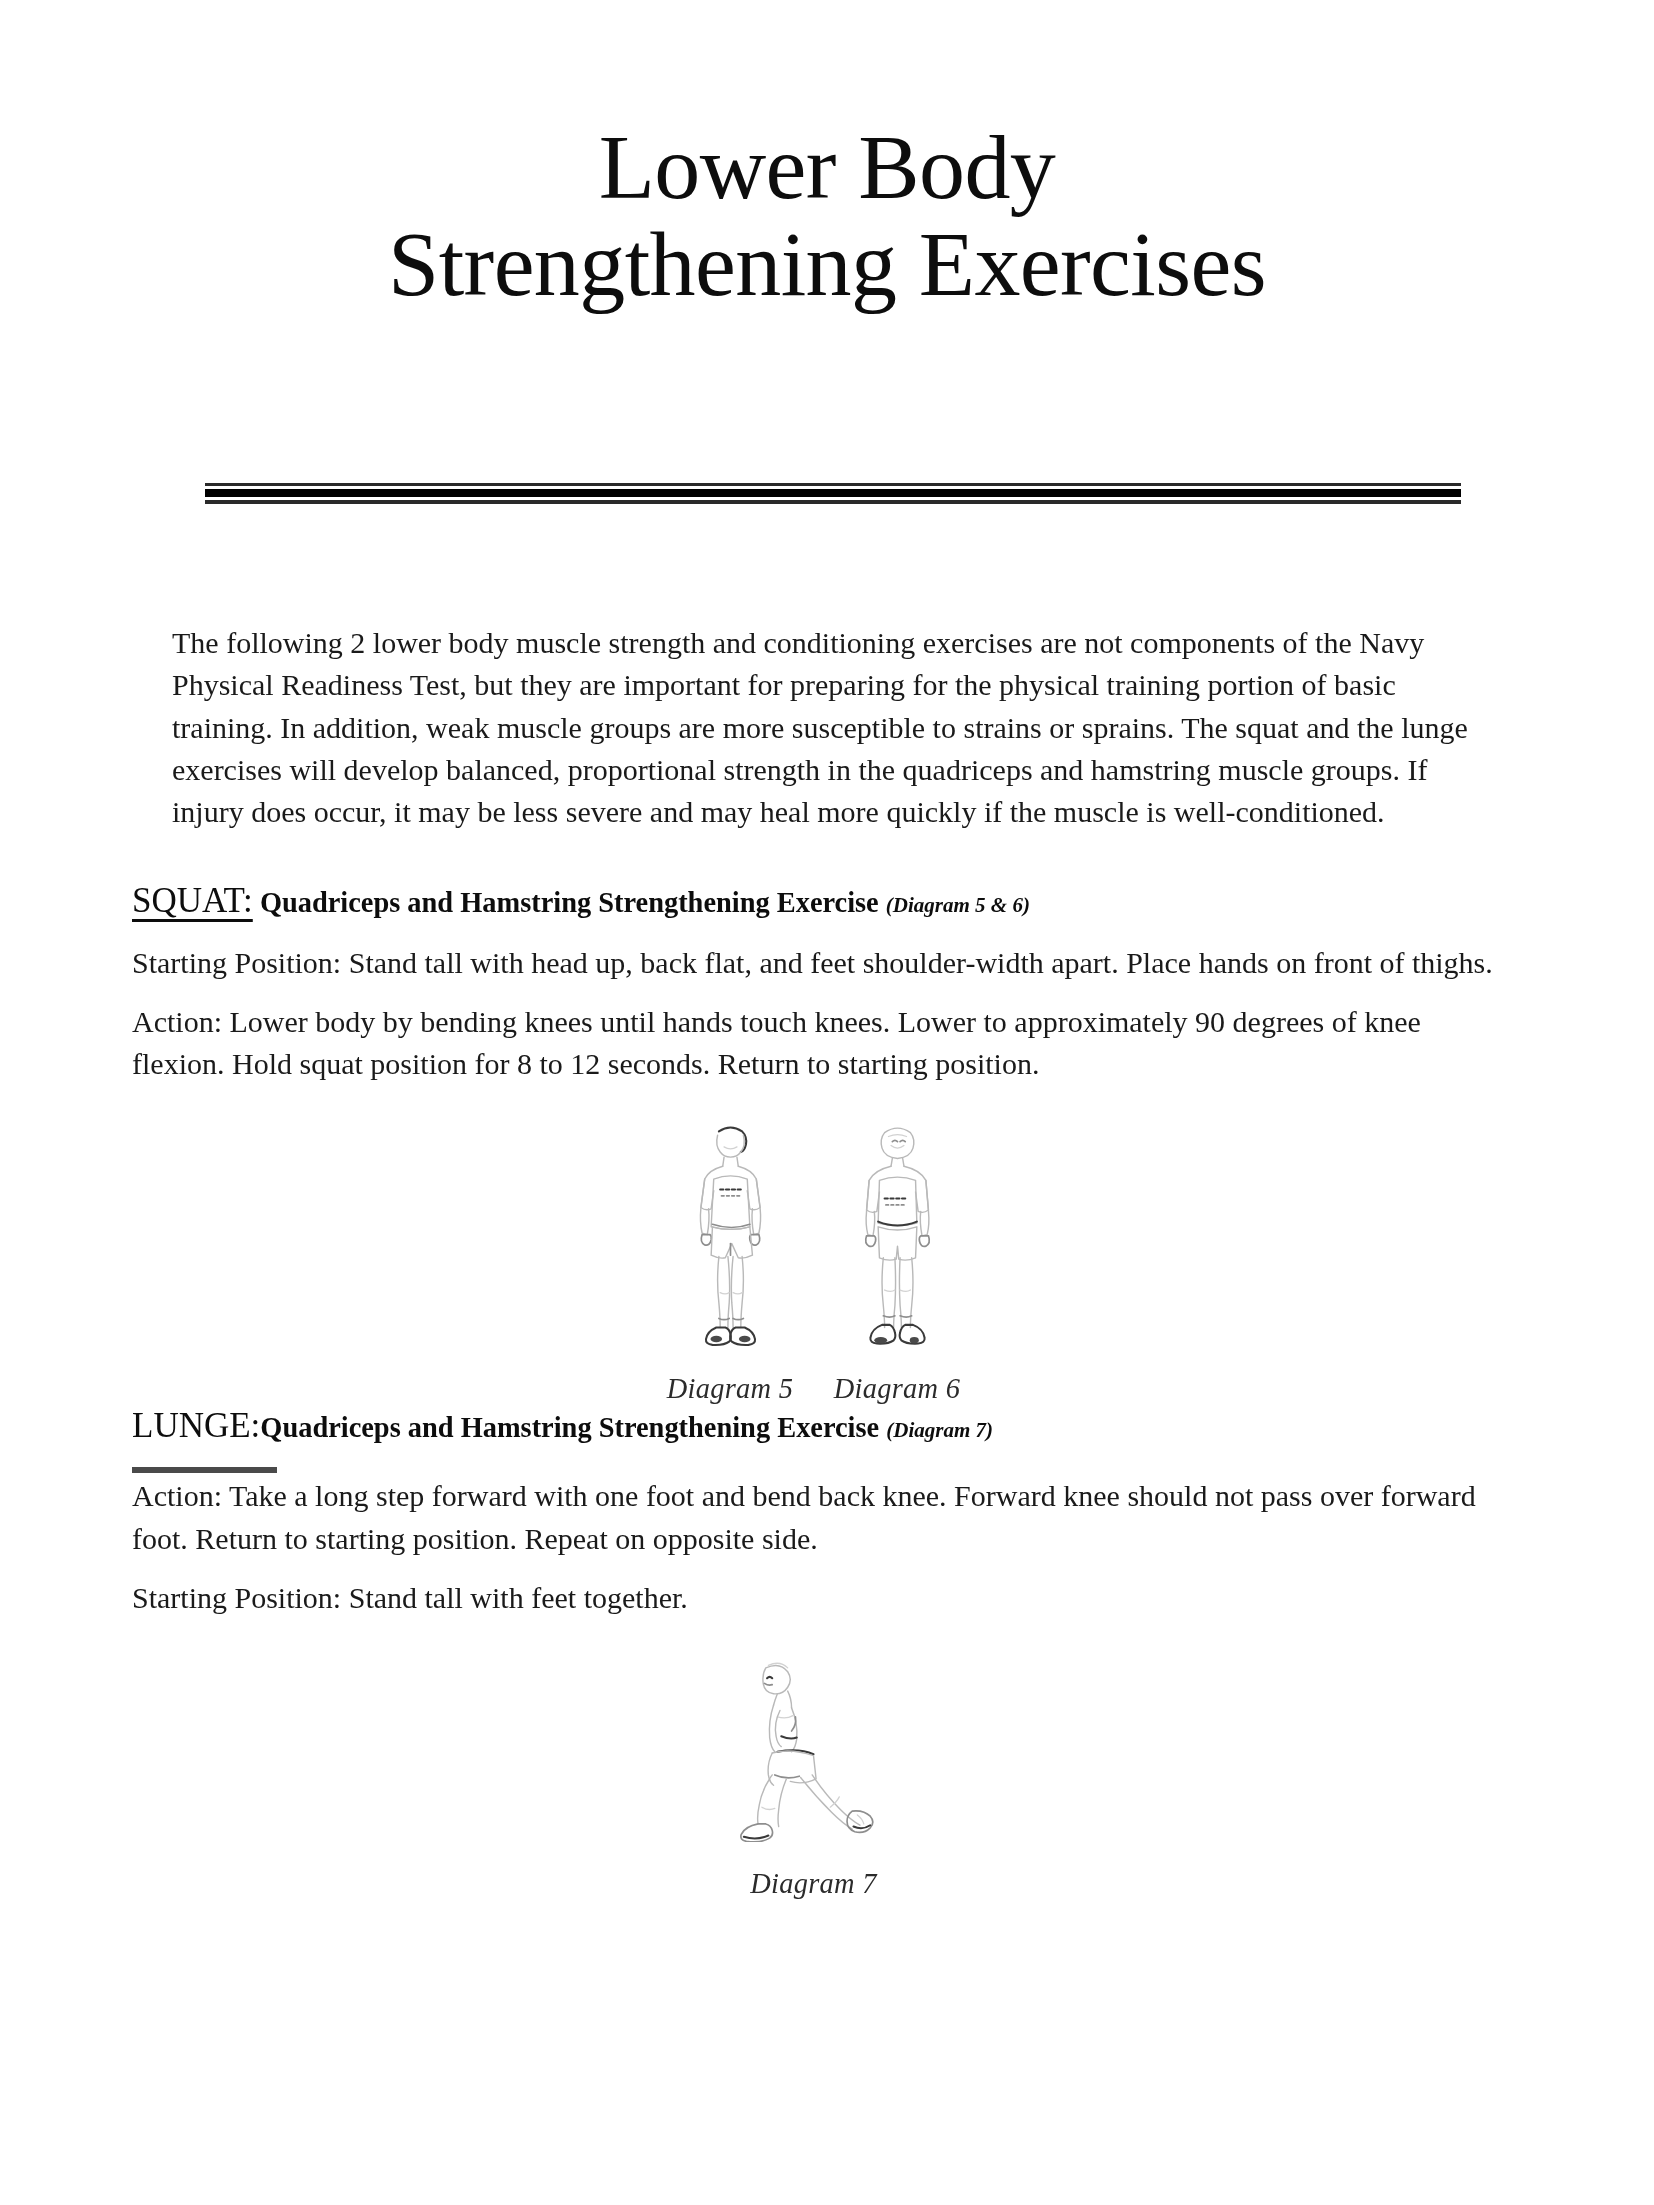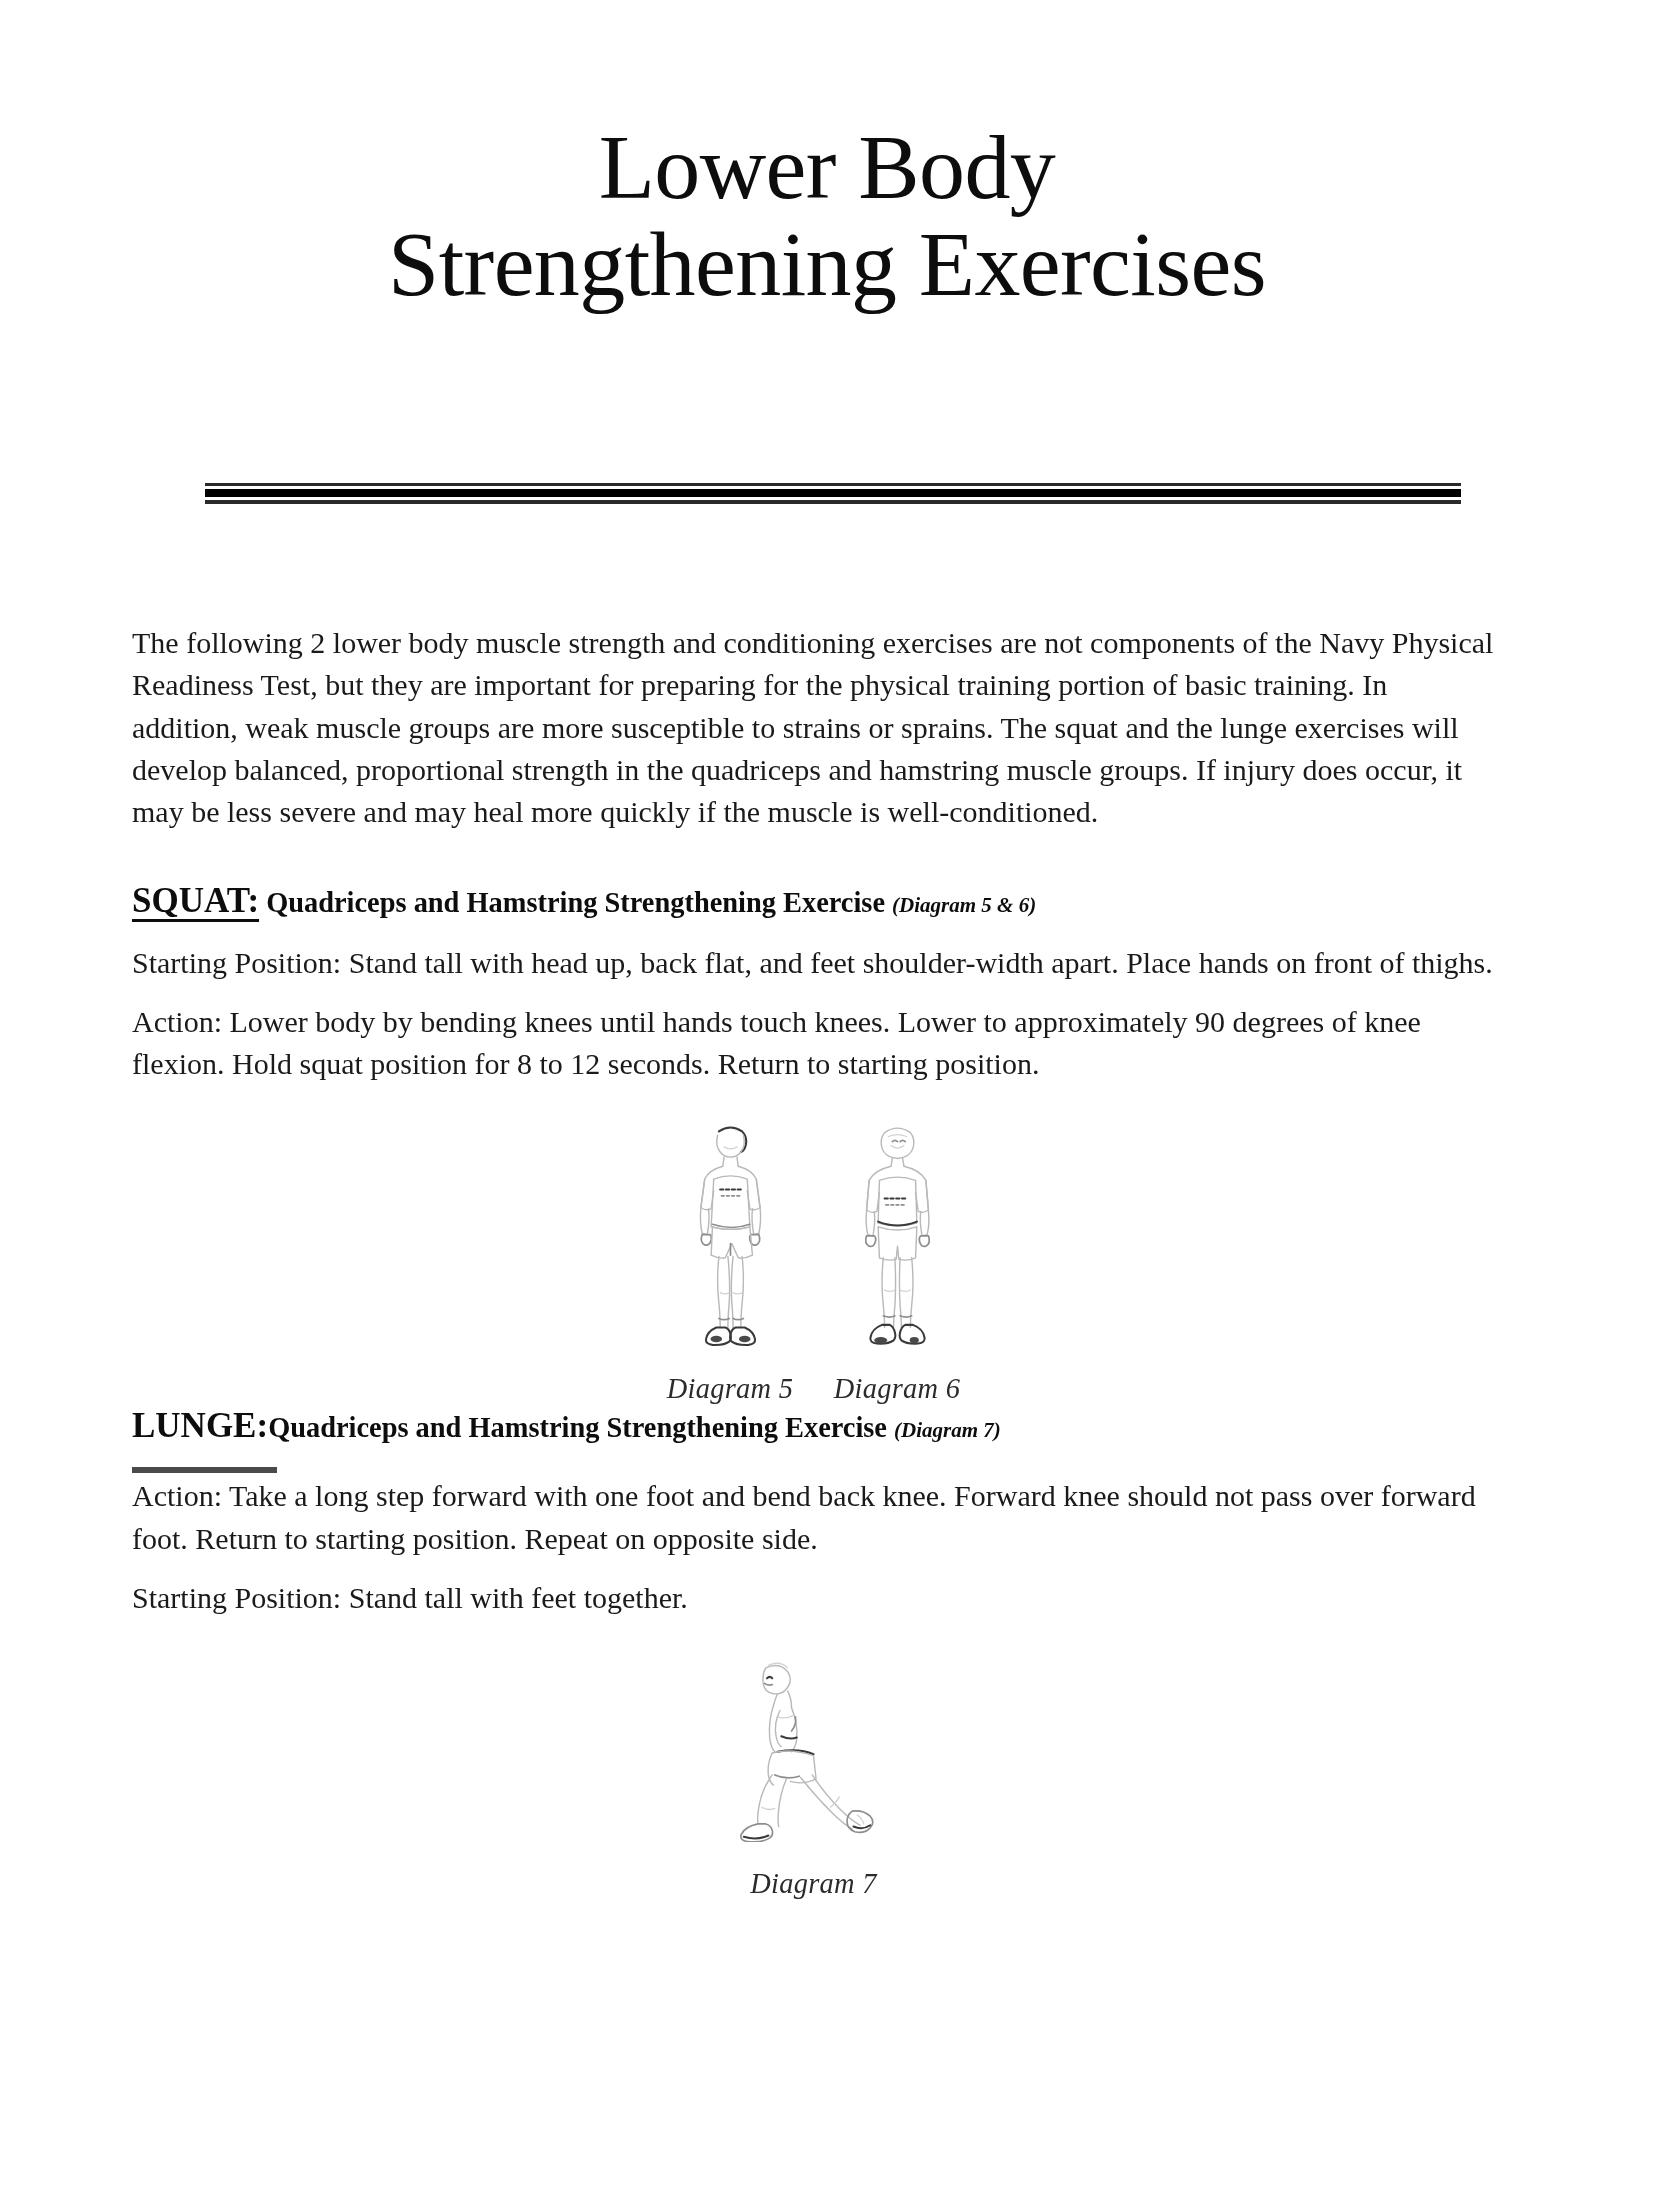--- a/index.html
+++ b/index.html
@@ -73,31 +73,32 @@
   p.body-para {
     margin: 0 0 17px 0;
     font-size: 30px;
     line-height: 1.41;
     color: #1a1a1a;
     text-align: left;
   }
 
   p.intro {
     margin-bottom: 47px;
+    margin-left: 40px;
   }
 
   
   .section-heading {
     margin: 0 0 19.4px 0;
     line-height: 1.2;
     white-space: nowrap;
   }
   .sh-key {
     font-size: 35px;
-    font-weight: 700;
+    font-weight: 400;
     text-decoration: underline;
     text-underline-offset: 6.5px;
     text-decoration-thickness: 3.2px;
     color: #0d0d0d;
     text-align: center;
   }
   .sh-desc {
     font-size: 28.4px;
     font-weight: 700;
     color: #0d0d0d;

